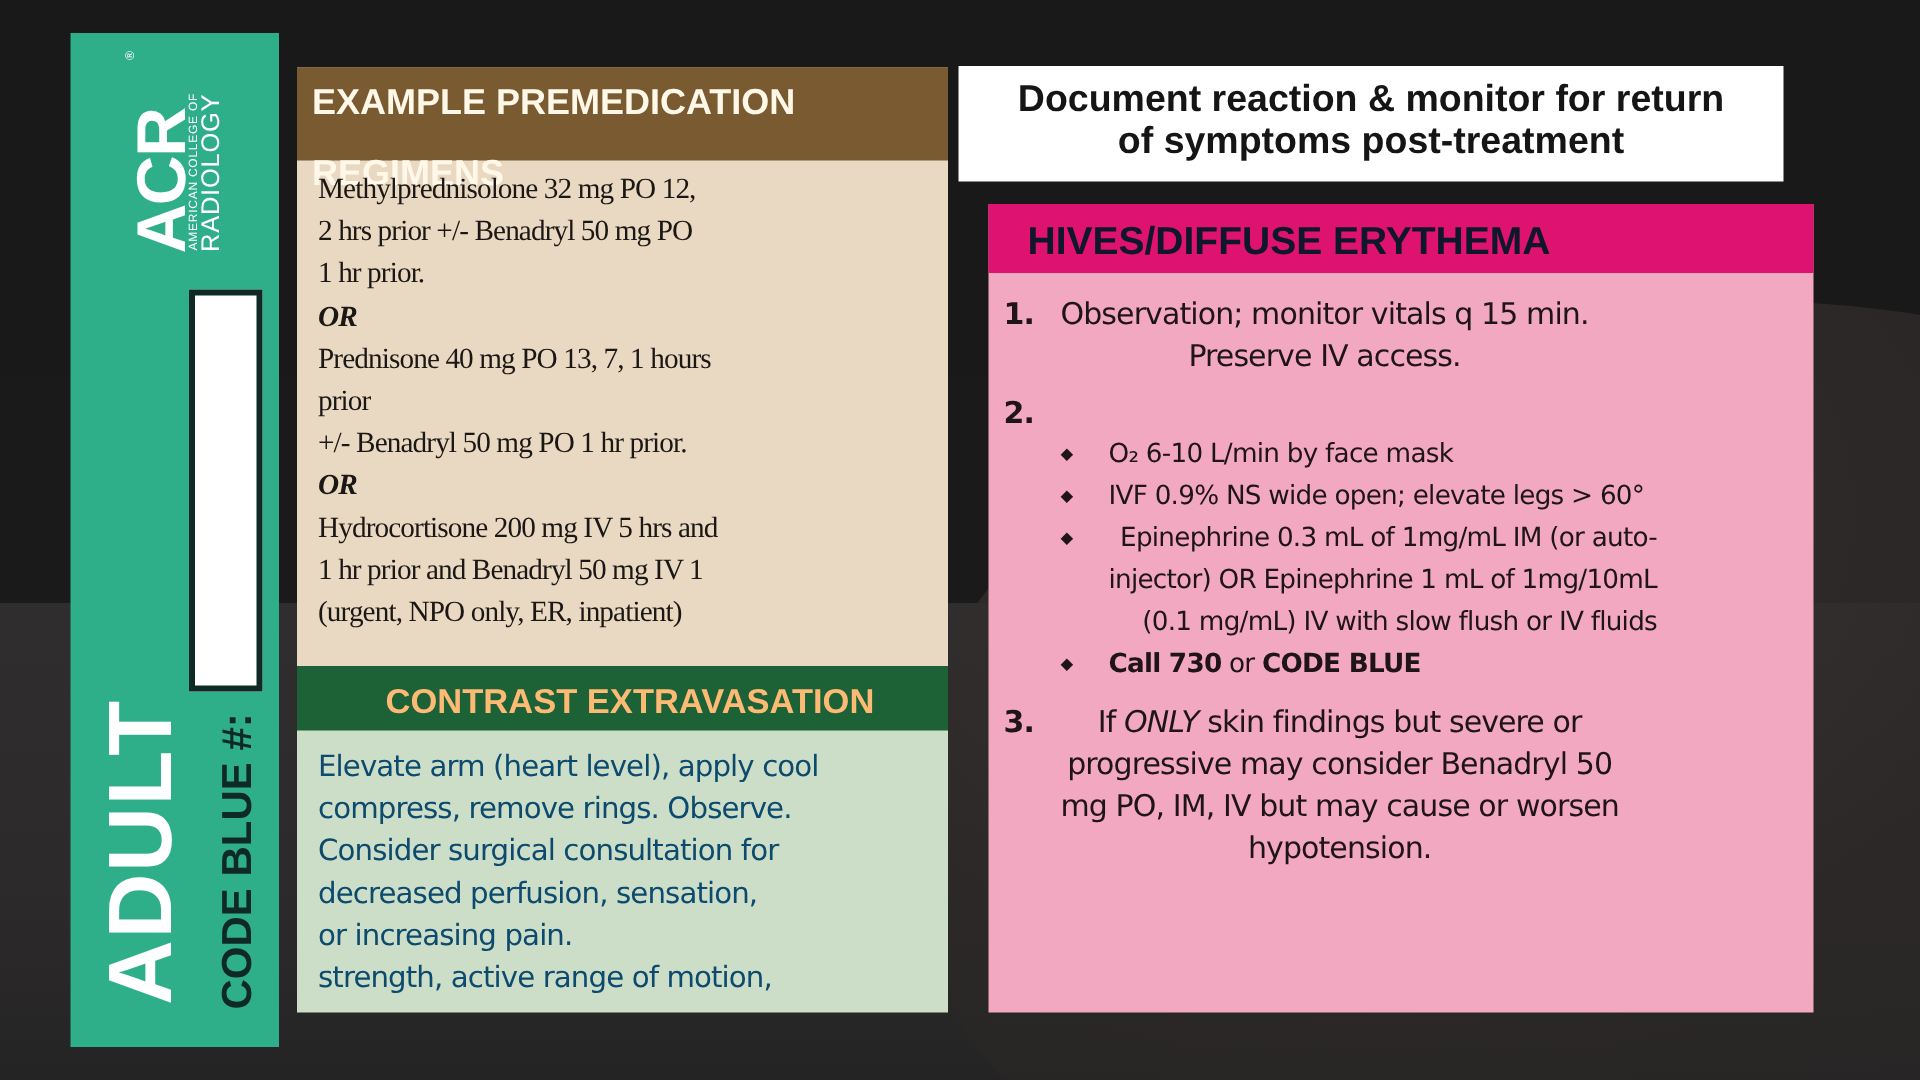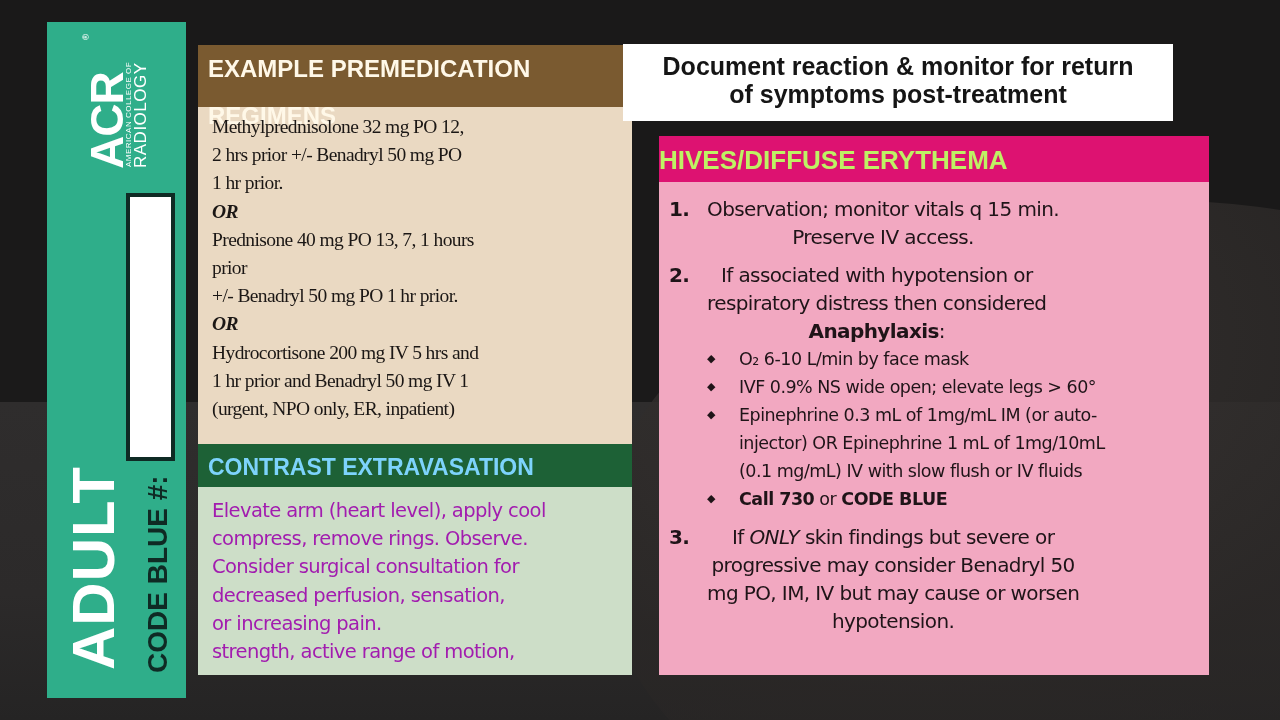--- a/index.html
+++ b/index.html
@@ -86,63 +86,63 @@
     color: #1b1715; letter-spacing: -0.6px;
   }
   .premed-body .line { white-space: nowrap; }
   .premed-body .or { font-style: italic; font-weight: 700; }
 
   .extrav {
     position: absolute; left: 198px; top: 444px; width: 434px; height: 231px;
     background: #cddec8;
   }
   .extrav-header {
-    height: 43px; background: #1d6136; color: #7dd3fc;
-    font-family: "Liberation Sans", sans-serif; font-weight: 700;
-    font-size: 23px; line-height: 46px; padding-left: 10px;
+    height: 43px; background: #1d6136; color: #fdba74;
+    font-family: "Liberation Sans", sans-serif; font-weight: 700;
+    font-size: 23px; line-height: 46px; padding-left: 10px; text-align: center;
   }
   .extrav-body {
     padding: 10px 14px 0 14px;
     font-family: "DejaVu Sans", sans-serif; font-size: 19.5px; line-height: 28.2px;
-    color: #a21caf; letter-spacing: -0.6px;
+    color: #0c4a6e; letter-spacing: -0.6px;
   }
   .extrav-body .line { white-space: nowrap; }
 
   
   .doc-box {
-    position: absolute; left: 623px; top: 44px; width: 550px; height: 77px;
+    position: absolute; left: 639px; top: 44px; width: 550px; height: 77px;
     background: #ffffff; text-align: center;
     font-family: "Liberation Sans", sans-serif; font-weight: 700;
     font-size: 25px; line-height: 28px; color: #151515; padding-top: 8px;
   }
   .doc-box .line { white-space: nowrap; }
 
   .hives {
     position: absolute; left: 659px; top: 136px; width: 550px; height: 539px;
     background: #f2a8c1;
   }
   .hives-header {
-    height: 46px; background: #dd1271; color: #bef264;
-    font-family: "Liberation Sans", sans-serif; font-weight: 700;
-    font-size: 26px; line-height: 48px; padding-left: 0;
+    height: 46px; background: #dd1271; color: #0f172a;
+    font-family: "Liberation Sans", sans-serif; font-weight: 700;
+    font-size: 26px; line-height: 48px; padding-left: 26px;
   }
   .hives-body {
     padding: 13px 0 0 10px;
     font-family: "DejaVu Sans", sans-serif; font-size: 20px; line-height: 28px;
     color: #1f1418; letter-spacing: -0.6px;
   }
   .step { display: flex; margin-bottom: 10px; }
   .step-num { width: 38px; font-weight: 700; flex: none; }
   .step-text .line { white-space: nowrap; text-align: center; }
   .bold { font-weight: 700; }
   .ital { font-style: italic; margin-top: 40px; }
   .bullets { margin-left: 38px; margin-top: 2px; font-size: 17.5px; line-height: 28px; letter-spacing: -0.5px; }
   .bullet { display: flex; }
   .bullet-mark { width: 32px; flex: none; font-size: 11px; line-height: 28px; }
-  .bullet-text .line { white-space: nowrap; }
+  .bullet-text .line { white-space: nowrap; text-align: right; }
   .step3 { margin-top: 10px; }
 </style>
 </head>
 <body>
 
 <div class="bg-top"></div>
 <div class="bg-lower"></div>
 <div class="bg-curve"></div>
 
 <div class="sidebar">
@@ -200,25 +200,20 @@
     <div class="step">
       <div class="step-num">1.</div>
       <div class="step-text">
         <div class="line">Observation; monitor vitals q 15 min.</div>
         <div class="line">Preserve IV access.</div>
       </div>
     </div>
 
     <div class="step">
       <div class="step-num">2.</div>
-      <div class="step-text">
-        <div class="line">If associated with hypotension or</div>
-        <div class="line">respiratory distress then considered</div>
-        <div class="line"><span class="bold">Anaphylaxis</span><span>:</span></div>
-      </div>
     </div>
 
     <div class="bullets" style="margin-top:-10px;">
       <div class="bullet">
         <span class="bullet-mark">◆</span>
         <div class="bullet-text">
             <div class="line">O₂ 6-10 L/min by face mask</div>
           </div>
       </div>
       <div class="bullet">

